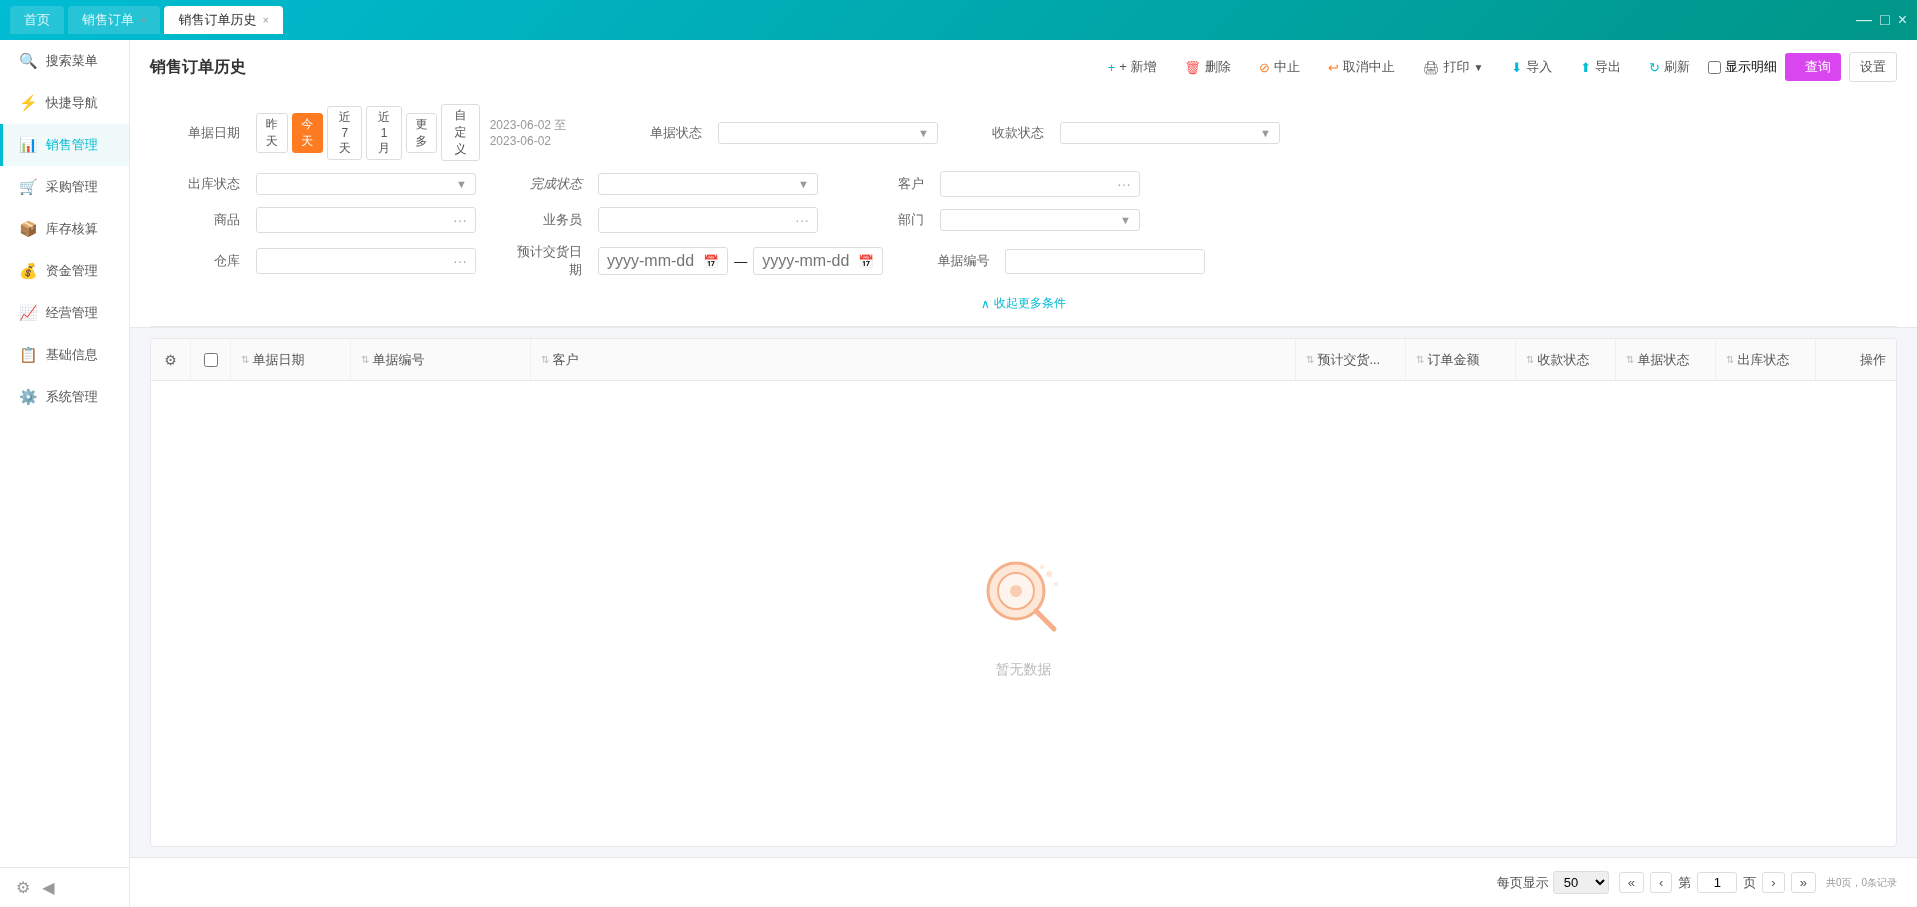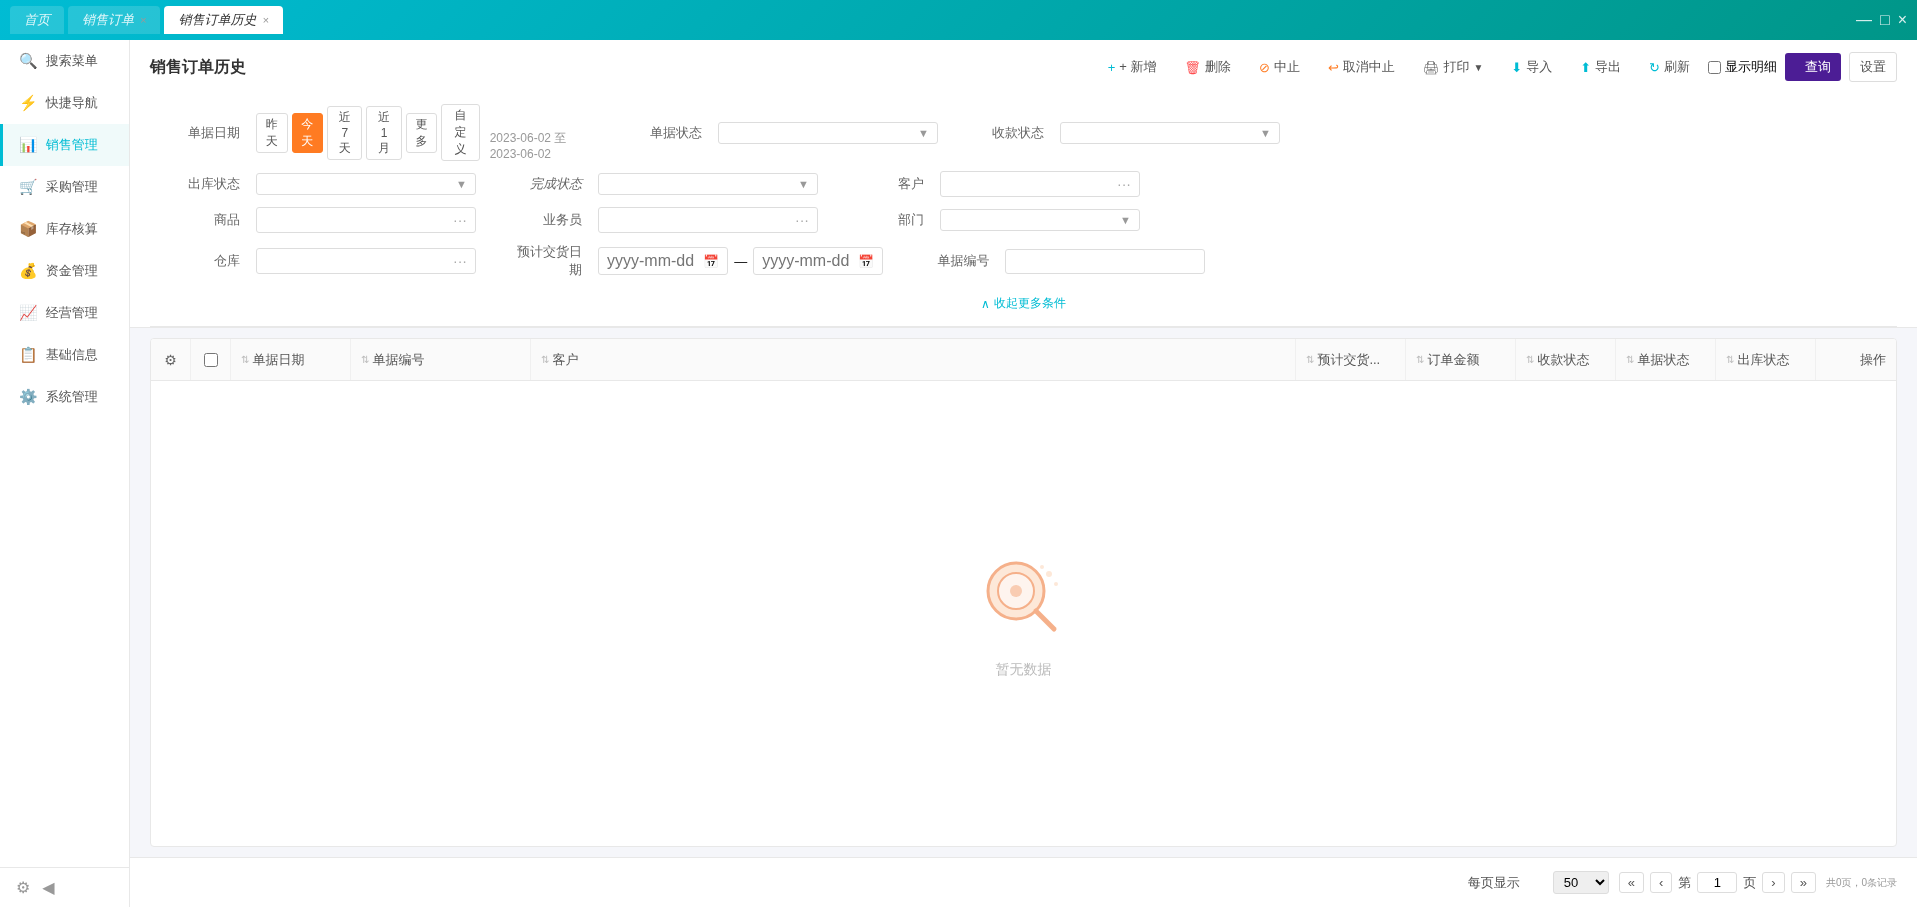--- a/index.html
+++ b/index.html
@@ -24,21 +24,20 @@
       height: 28px;
       padding: 0 14px;
       border-radius: 4px 4px 0 0;
       display: flex;
       align-items: center;
       gap: 6px;
       font-size: 13px;
       cursor: pointer;
       color: rgba(255,255,255,0.85);
       background: rgba(255,255,255,0.15);
-      font-style: italic;
     }
     .topbar-tab.active {
       background: #fff;
       color: #333;
     }
     .topbar-tab .close-icon {
       font-size: 11px;
       color: #999;
       cursor: pointer;
     }
@@ -128,21 +127,21 @@
       align-items: center;
       gap: 4px;
       padding: 5px 10px;
       border: none;
       background: none;
       cursor: pointer;
       color: #555;
       font-size: 13px;
       border-radius: 3px;
     }
-    .toolbar-btn.primary { background: #4c1d95; color: #fff; padding-left: 20px; }
+    .toolbar-btn.primary { background: #d946ef; color: #fff; padding-left: 20px; }
     .toolbar-btn.outline { background: #fff; border: 1px solid #ddd; }
 
     
     .filter-section {
       padding: 12px 20px;
       background: #fff;
       border-bottom: 1px solid #e8e8e8;
     }
     .filter-row {
       display: flex;
@@ -152,21 +151,21 @@
     }
     .filter-row:last-child { margin-bottom: 0; }
     .filter-label {
       width: 70px;
       color: #666;
       text-align: right;
       flex-shrink: 0;
     }
     .filter-control {
       display: flex;
-      align-items: flex-end;
+      align-items: center;
       gap: 6px;
       flex: 1;
     }
     .date-shortcuts {
       display: flex;
       align-items: center;
       gap: 4px;
     }
     .date-btn {
       padding: 2px 8px;
@@ -313,21 +312,20 @@
       gap: 4px;
       font-size: 13px;
       color: #555;
     }
     .page-size-select select {
       border: 1px solid #ddd;
       border-radius: 3px;
       padding: 2px 6px;
       font-size: 13px;
       cursor: pointer;
-      margin-left: 29px;
     }
     .page-nav {
       display: flex;
       align-items: center;
       gap: 6px;
       font-size: 13px;
       color: #555;
     }
     .page-nav-btn {
       border: 1px solid #ddd;

